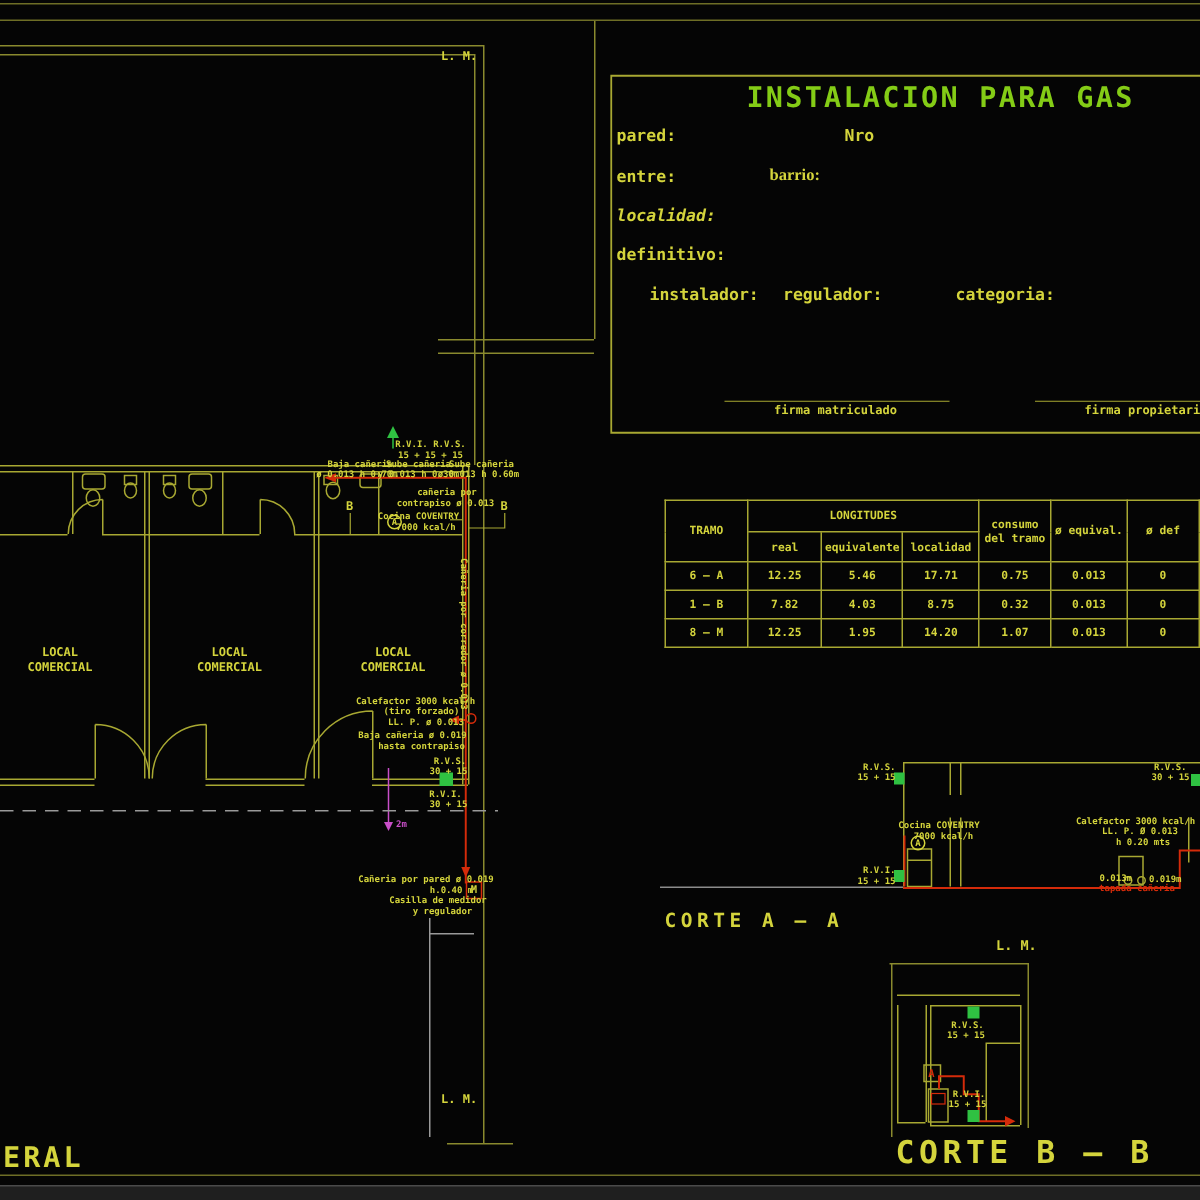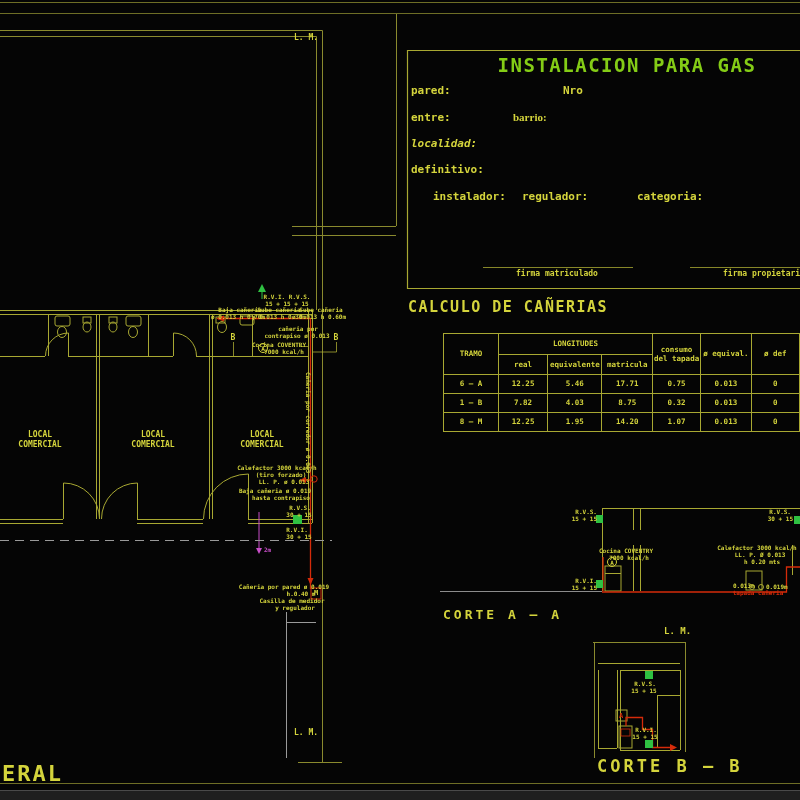--- a/index.html
+++ b/index.html
@@ -174,44 +174,43 @@
   <div class="flabel" style="left:411px;top:111px;">entre:</div>
   <div class="flabel" style="left:513px;top:111px;font-family:Liberation Serif, serif;">barrio:</div>
   <div class="flabel" style="left:411px;top:137px;font-style:italic;">localidad:</div>
   <div class="flabel" style="left:411px;top:163px;">definitivo:</div>
   <div class="flabel" style="left:433px;top:190px;">instalador:</div>
   <div class="flabel" style="left:522px;top:190px;">regulador:</div>
   <div class="flabel" style="left:637px;top:190px;">categoria:</div>
   <div class="fsig" style="left:557px;top:269px;">firma matriculado</div>
   <div class="fsig" style="left:764px;top:269px;">firma propietario</div>
 
-  <div class="bigtitle" style="left:408px;top:298px;font-size:15px;letter-spacing:1.5px;">CALCULO DE CAÑERIAS</div>
 
   <table class="calc">
     <colgroup>
       <col style="width:63px">
         <col style="width:56px">
         <col style="width:55px">
         <col style="width:53px">
       <col style="width:52px">
         <col style="width:54px">
         <col style="width:57px">
     </colgroup>
     <thead>
       <tr class="r1">
         <th rowspan="2">TRAMO</th>
         <th colspan="3">LONGITUDES</th>
-        <th rowspan="2">consumo del tapada</th>
+        <th rowspan="2">consumo del tramo</th>
         <th rowspan="2">ø equival.</th>
         <th rowspan="2">ø def</th>
       </tr>
       <tr class="r2">
         <th>real</th>
         <th>equivalente</th>
-        <th>matricula</th>
+        <th>localidad</th>
       </tr>
     </thead>
     <tbody>
         <tr>
           <td>6 – A</td>
           <td>12.25</td>
           <td>5.46</td>
           <td>17.71</td>
           <td>0.75</td>
           <td>0.013</td>
@@ -271,39 +270,39 @@
       <div class="ann" style="left: 297px; top: 526px; font-size: 6px; font-weight: bold; color: rgb(212, 212, 60); text-align: center; transform: translateX(-50%);">R.V.I.</div>
       <div class="ann" style="left: 299px; top: 533px; font-size: 6px; font-weight: bold; color: rgb(212, 212, 60); text-align: center; transform: translateX(-50%);">30 + 15</div>
       <div class="ann" style="left: 264px; top: 546px; font-size: 6px; font-weight: bold; color: rgb(201, 79, 201);">2m</div>
       <div class="ann" style="left: 284px; top: 583px; font-size: 6px; font-weight: bold; color: rgb(212, 212, 60); text-align: center; transform: translateX(-50%);">Cañeria por pared ø 0.019</div>
       <div class="ann" style="left: 301px; top: 590px; font-size: 6px; font-weight: bold; color: rgb(212, 212, 60); text-align: center; transform: translateX(-50%);">h.0.40 m</div>
       <div class="ann" style="left: 292px; top: 597px; font-size: 6px; font-weight: bold; color: rgb(212, 212, 60); text-align: center; transform: translateX(-50%);">Casilla de medidor</div>
       <div class="ann" style="left: 295px; top: 604px; font-size: 6px; font-weight: bold; color: rgb(212, 212, 60); text-align: center; transform: translateX(-50%);">y regulador</div>
       <div class="ann" style="left: 316px; top: 589px; font-size: 7px; font-weight: bold; color: rgb(212, 212, 60); text-align: center; transform: translateX(-50%);">M</div>
       <div class="ann" style="left: 312px; top: 372px; font-size: 6px; font-weight: bold; color: rgb(212, 212, 60); transform-origin: left top; transform: rotate(90deg);">Cañeria por corredor ø 0.013</div>
       <div class="ann" style="left: 294px; top: 728px; font-size: 8px; font-weight: bold; color: rgb(212, 212, 60);">L. M.</div>
-      <div class="ann" style="left: 2px; top: 760px; font-size: 22px; font-weight: bold; color: rgb(212, 212, 60); letter-spacing: 2px;">ERAL</div>
+      <div class="ann" style="left: 2px; top: 760px; font-size: 19px; font-weight: bold; color: rgb(212, 212, 60); letter-spacing: 2px;">ERAL</div>
       <div class="ann" style="left: 443px; top: 607px; font-size: 13px; font-weight: bold; color: rgb(212, 212, 60); letter-spacing: 3px;">CORTE A – A</div>
       <div class="ann" style="left: 597px; top: 508px; font-size: 6px; font-weight: bold; color: rgb(212, 212, 60); text-align: right; transform: translateX(-100%);">R.V.S.</div>
       <div class="ann" style="left: 597px; top: 515px; font-size: 6px; font-weight: bold; color: rgb(212, 212, 60); text-align: right; transform: translateX(-100%);">15 + 15</div>
       <div class="ann" style="left: 791px; top: 508px; font-size: 6px; font-weight: bold; color: rgb(212, 212, 60); text-align: right; transform: translateX(-100%);">R.V.S.</div>
       <div class="ann" style="left: 793px; top: 515px; font-size: 6px; font-weight: bold; color: rgb(212, 212, 60); text-align: right; transform: translateX(-100%);">30 + 15</div>
       <div class="ann" style="left: 626px; top: 547px; font-size: 6px; font-weight: bold; color: rgb(212, 212, 60); text-align: center; transform: translateX(-50%);">Cocina COVENTRY</div>
       <div class="ann" style="left: 629px; top: 554px; font-size: 6px; font-weight: bold; color: rgb(212, 212, 60); text-align: center; transform: translateX(-50%);">7000 kcal/h</div>
       <div class="ann" style="left: 612px; top: 559px; font-size: 6px; font-weight: bold; color: rgb(212, 212, 60); text-align: center; transform: translateX(-50%);">A</div>
       <div class="ann" style="left: 757px; top: 544px; font-size: 6px; font-weight: bold; color: rgb(212, 212, 60); text-align: center; transform: translateX(-50%);">Calefactor 3000 kcal/h</div>
       <div class="ann" style="left: 760px; top: 551px; font-size: 6px; font-weight: bold; color: rgb(212, 212, 60); text-align: center; transform: translateX(-50%);">LL. P. Ø 0.013</div>
       <div class="ann" style="left: 762px; top: 558px; font-size: 6px; font-weight: bold; color: rgb(212, 212, 60); text-align: center; transform: translateX(-50%);">h 0.20 mts</div>
       <div class="ann" style="left: 597px; top: 577px; font-size: 6px; font-weight: bold; color: rgb(212, 212, 60); text-align: right; transform: translateX(-100%);">R.V.I.</div>
       <div class="ann" style="left: 597px; top: 584px; font-size: 6px; font-weight: bold; color: rgb(212, 212, 60); text-align: right; transform: translateX(-100%);">15 + 15</div>
       <div class="ann" style="left: 733px; top: 582px; font-size: 6px; font-weight: bold; color: rgb(212, 212, 60);">0.013m</div>
       <div class="ann" style="left: 766px; top: 583px; font-size: 6px; font-weight: bold; color: rgb(212, 212, 60);">0.019m</div>
       <div class="ann" style="left: 758px; top: 589px; font-size: 6px; font-weight: bold; color: rgb(213, 43, 10); text-align: center; transform: translateX(-50%);">tapada cañeria</div>
       <div class="ann" style="left: 664px; top: 626px; font-size: 9px; font-weight: bold; color: rgb(212, 212, 60);">L. M.</div>
-      <div class="ann" style="left: 597px; top: 755px; font-size: 17px; font-weight: bold; color: rgb(212, 212, 60); letter-spacing: 3px;">CORTE B – B</div>
+      <div class="ann" style="left: 597px; top: 755px; font-size: 21px; font-weight: bold; color: rgb(212, 212, 60); letter-spacing: 3px;">CORTE B – B</div>
       <div class="ann" style="left: 645px; top: 680px; font-size: 6px; font-weight: bold; color: rgb(212, 212, 60); text-align: center; transform: translateX(-50%);">R.V.S.</div>
       <div class="ann" style="left: 644px; top: 687px; font-size: 6px; font-weight: bold; color: rgb(212, 212, 60); text-align: center; transform: translateX(-50%);">15 + 15</div>
       <div class="ann" style="left: 646px; top: 726px; font-size: 6px; font-weight: bold; color: rgb(212, 212, 60); text-align: center; transform: translateX(-50%);">R.V.I.</div>
       <div class="ann" style="left: 645px; top: 733px; font-size: 6px; font-weight: bold; color: rgb(212, 212, 60); text-align: center; transform: translateX(-50%);">15 + 15</div>
       <div class="ann" style="left: 621px; top: 712px; font-size: 7px; font-weight: bold; color: rgb(213, 43, 10); text-align: center; transform: translateX(-50%);">A</div>
     </div>
 
 </div>
 
 </body></html>

